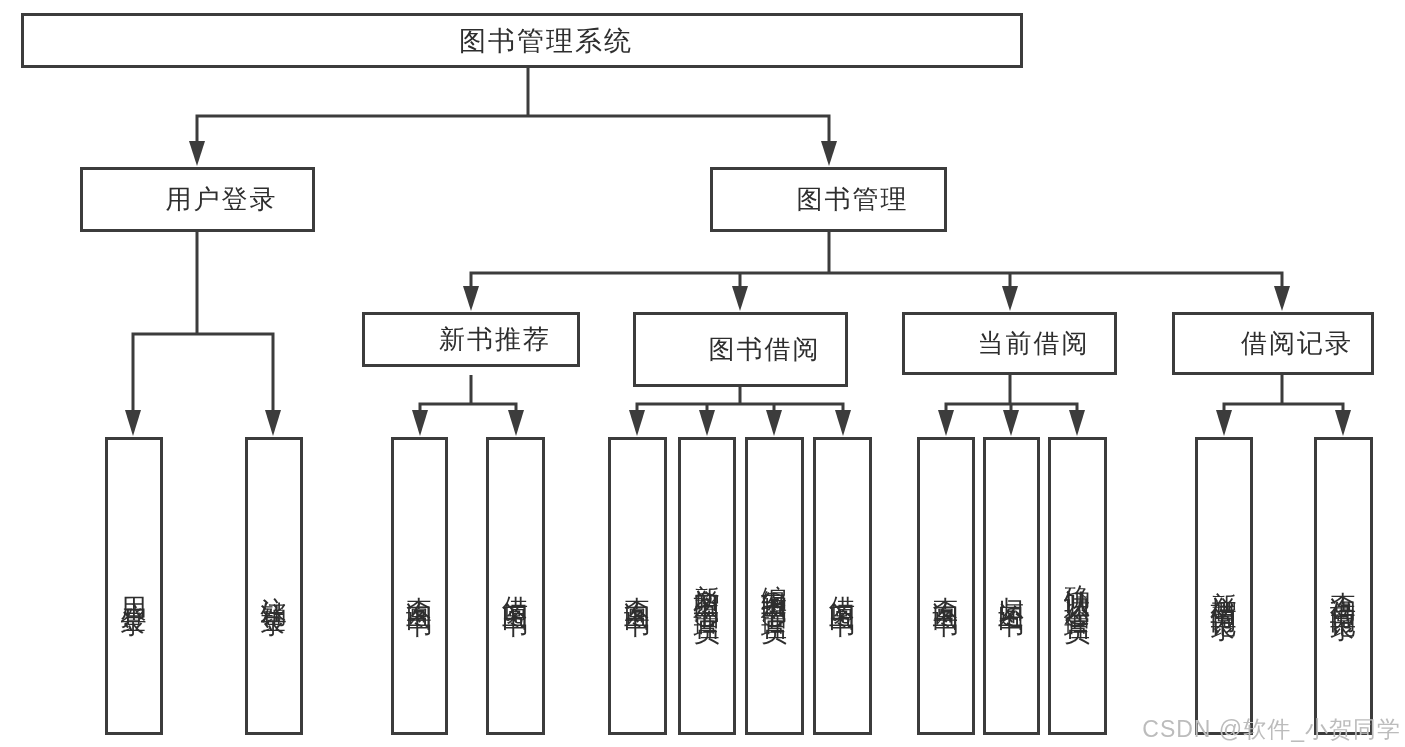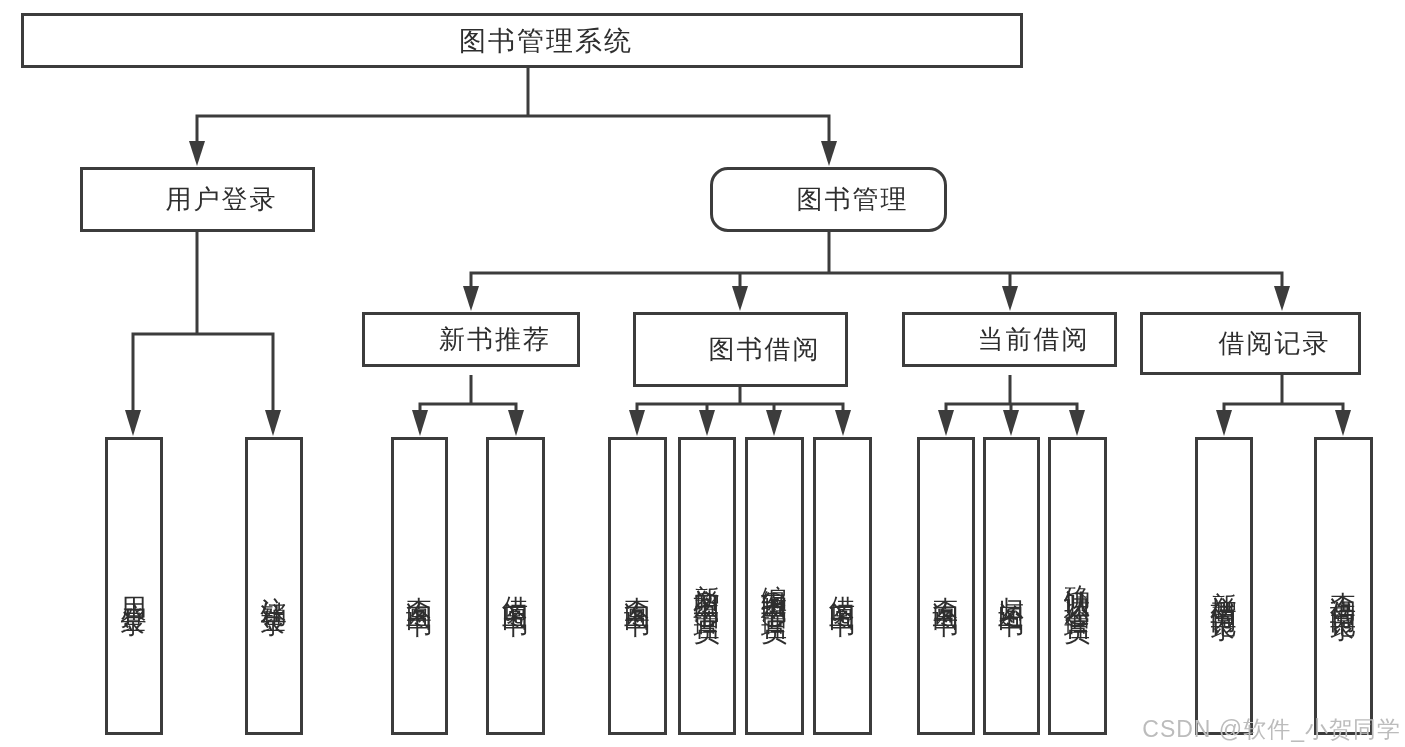--- a/index.html
+++ b/index.html
@@ -129,26 +129,26 @@
     <g>
       <path d="M1282 375 V404 M1224 414 V404 H1343 V414"></path>
       <polygon points="1216,410 1232,410 1224,436"></polygon>
       <polygon points="1335,410 1351,410 1343,436"></polygon>
     </g>
   </svg>
 
   <div class="node root" style="left:21px; top:13px; width:1002px; height:55px;">图书管理系统</div>
 
   <div class="node" style="left:80px; top:167px; width:235px; height:65px;">用户登录</div>
-  <div class="node" style="left:710px; top:167px; width:237px; height:65px;border-radius:18px;">图书管理</div>
+  <div class="node" style="left:710px; top:167px; width:237px; height:65px;">图书管理</div>
 
   <div class="node" style="left:362px; top:312px; width:218px; height:55px;">新书推荐</div>
   <div class="node" style="left:633px; top:312px; width:215px; height:75px;">图书借阅</div>
-  <div class="node" style="left:902px; top:312px; width:215px; height:55px;">当前借阅</div>
-  <div class="node" style="left:1140px; top:312px; width:221px; height:63px;">借阅记录</div>
+  <div class="node" style="left:902px; top:312px; width:215px; height:63px;">当前借阅</div>
+  <div class="node" style="left:1172px; top:312px; width:202px; height:63px;">借阅记录</div>
 
   <div class="leaf" style="left:105px;">
     <span>用户登录</span>
   </div>
   <div class="leaf" style="left:245px;">
     <span>注销登录</span>
   </div>
 
   <div class="leaf" style="left:391px; width:57px;">
     <span>查询图书</span>

